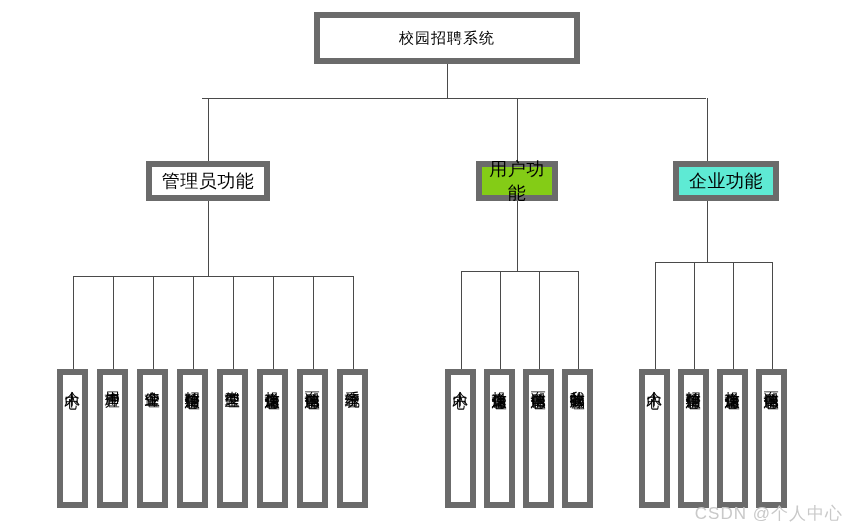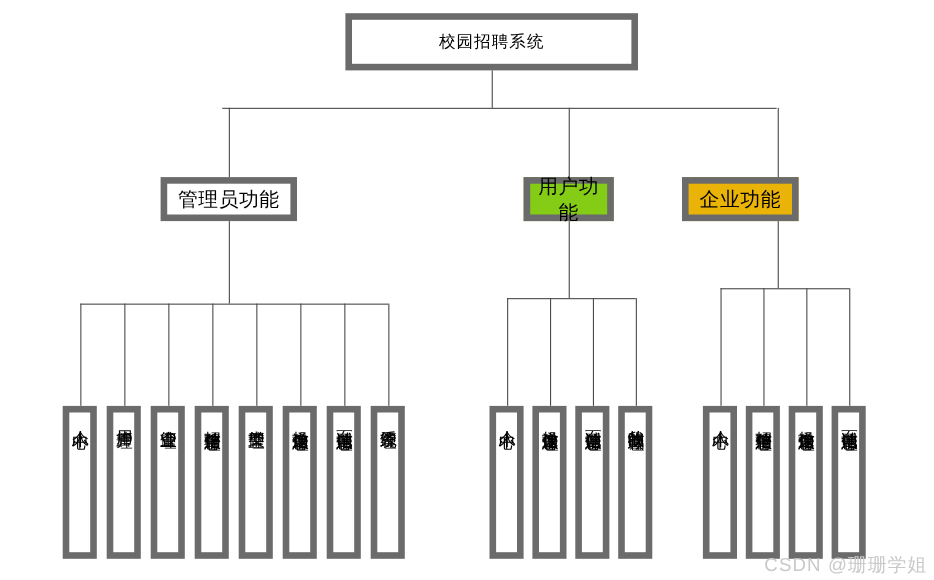--- a/index.html
+++ b/index.html
@@ -136,35 +136,35 @@
     </div>
     <div class="vline" style="left: 539px; top: 271px; height: 98px; background: rgb(74, 74, 74);"></div>
     <div class="node leaf" style="left: 523px; top: 369px; width: 31px; height: 139px; border-color: rgb(107, 107, 107); background: rgb(255, 255, 255); color: rgb(0, 0, 0);">
       <span class="vtext">面试信息管理</span>
     </div>
     <div class="vline" style="left: 578px; top: 271px; height: 98px; background: rgb(74, 74, 74);"></div>
     <div class="node leaf" style="left: 562px; top: 369px; width: 31px; height: 139px; border-color: rgb(107, 107, 107); background: rgb(255, 255, 255); color: rgb(0, 0, 0);">
       <span class="vtext">我的收藏管理</span>
     </div>
     <div class="vline" style="left: 707px; top: 98px; height: 63px; background: rgb(74, 74, 74);"></div>
-    <div class="node level2" style="left: 620px; top: 161px; width: 106px; height: 40px; border-color: rgb(107, 107, 107); background: #eab308; color: rgb(0, 0, 0);">
+    <div class="node level2" style="left: 673px; top: 161px; width: 106px; height: 40px; border-color: rgb(107, 107, 107); background: #5eead4; color: rgb(0, 0, 0);">
       <span>企业功能</span>
     </div>
     <div class="vline" style="left: 707px; top: 201px; height: 61px; background: rgb(74, 74, 74);"></div>
     <div class="hline" style="left: 655px; top: 262px; width: 117px; background: rgb(74, 74, 74);"></div>
     <div class="vline" style="left: 655px; top: 262px; height: 107px; background: rgb(74, 74, 74);"></div>
     <div class="node leaf" style="left: 639px; top: 369px; width: 31px; height: 139px; border-color: rgb(107, 107, 107); background: rgb(255, 255, 255); color: rgb(0, 0, 0);">
       <span class="vtext">个人中心</span>
     </div>
     <div class="vline" style="left: 694px; top: 262px; height: 107px; background: rgb(74, 74, 74);"></div>
     <div class="node leaf" style="left: 678px; top: 369px; width: 31px; height: 139px; border-color: rgb(107, 107, 107); background: rgb(255, 255, 255); color: rgb(0, 0, 0);">
       <span class="vtext">招聘信息管理</span>
     </div>
     <div class="vline" style="left: 733px; top: 262px; height: 107px; background: rgb(74, 74, 74);"></div>
     <div class="node leaf" style="left: 717px; top: 369px; width: 31px; height: 139px; border-color: rgb(107, 107, 107); background: rgb(255, 255, 255); color: rgb(0, 0, 0);">
       <span class="vtext">投递信息管理</span>
     </div>
     <div class="vline" style="left: 772px; top: 262px; height: 107px; background: rgb(74, 74, 74);"></div>
     <div class="node leaf" style="left: 756px; top: 369px; width: 31px; height: 139px; border-color: rgb(107, 107, 107); background: rgb(255, 255, 255); color: rgb(0, 0, 0);">
       <span class="vtext">面试信息管理</span>
     </div>
-    <div id="watermark">CSDN @珊珊学姐</div>
+    <div id="watermark">CSDN @个人中心</div>
   </div>
 
 </body></html>

